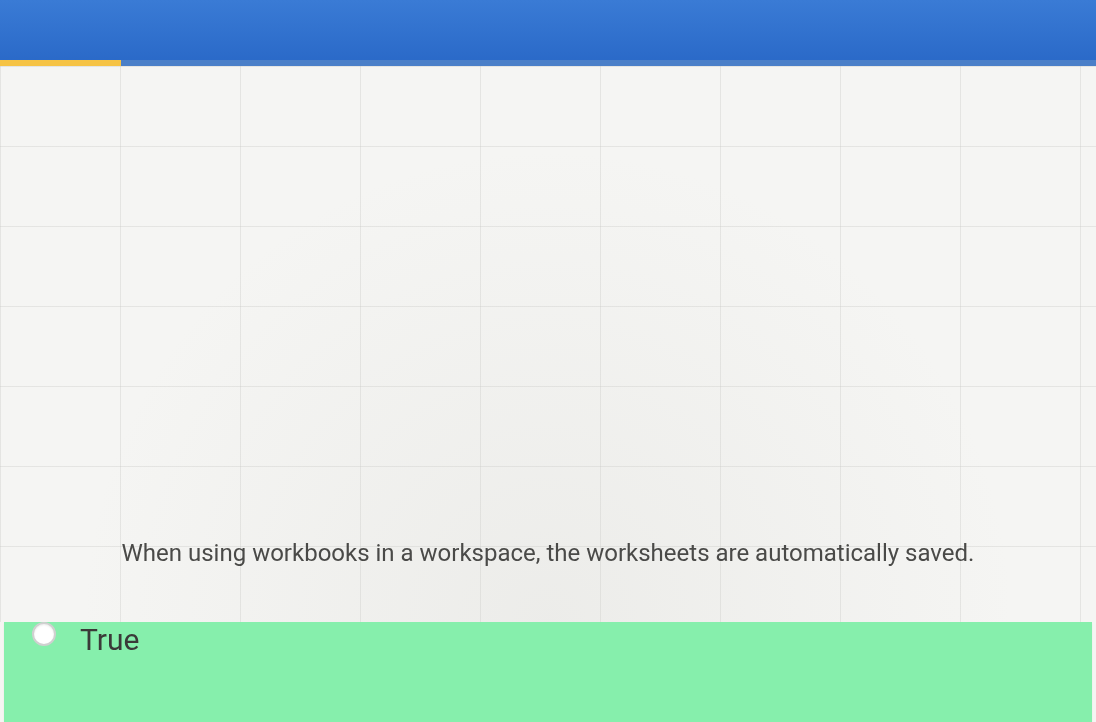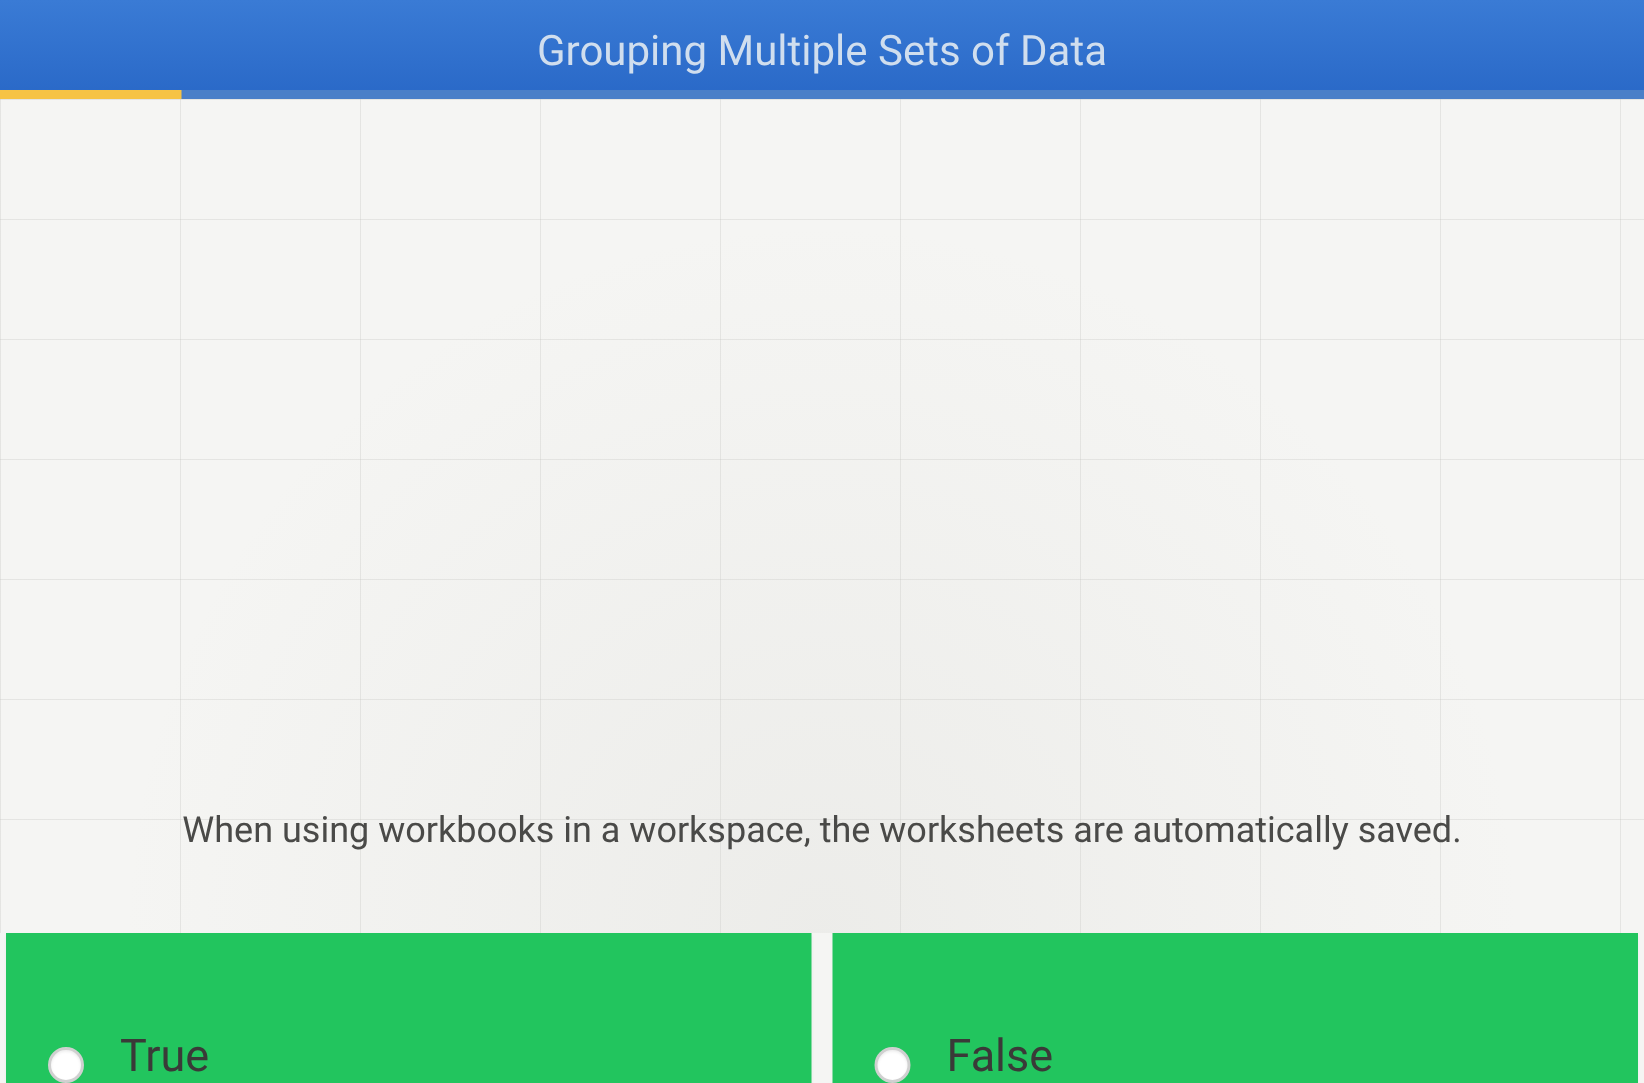--- a/index.html
+++ b/index.html
@@ -89,23 +89,23 @@
     .answer-row {
       display: flex;
       width: 100%;
       height: 100px;
       gap: 14px;
       padding: 0 4px;
     }
     
     .answer-card {
       flex: 1;
-      background: #22c55e;
+      background: #86efac;
       display: flex;
-      align-items: flex-end;
+      align-items: flex-start;
       padding-left: 28px;
       box-shadow: 0 1px 2px rgba(0,0,0,0.05);
       cursor: pointer;
     }
     
     .radio-circle {
       width: 24px;
       height: 24px;
       border-radius: 50%;
       border: 2px solid #d0d0d0;
@@ -117,32 +117,27 @@
     .answer-label {
       color: #3a3a38;
       font-size: 30px;
       font-weight: 400;
     }
   </style>
 </head>
 <body>
 
 <div class="header">
-  <div class="header-title">Grouping Multiple Sets of Data</div>
   <div class="progress-bar">
     <div class="progress-fill" style="width: 11%;"></div>
   </div>
 </div>
 
 <div class="content-area">
   <div class="question-text">When using workbooks in a workspace, the worksheets are automatically saved.</div>
 </div>
 
 <div class="answer-row">
   <div class="answer-card">
     <div class="radio-circle"></div>
     <div class="answer-label">True</div>
   </div>
-  <div class="answer-card">
-    <div class="radio-circle"></div>
-    <div class="answer-label">False</div>
-  </div>
 </div>
 
 </body></html>

